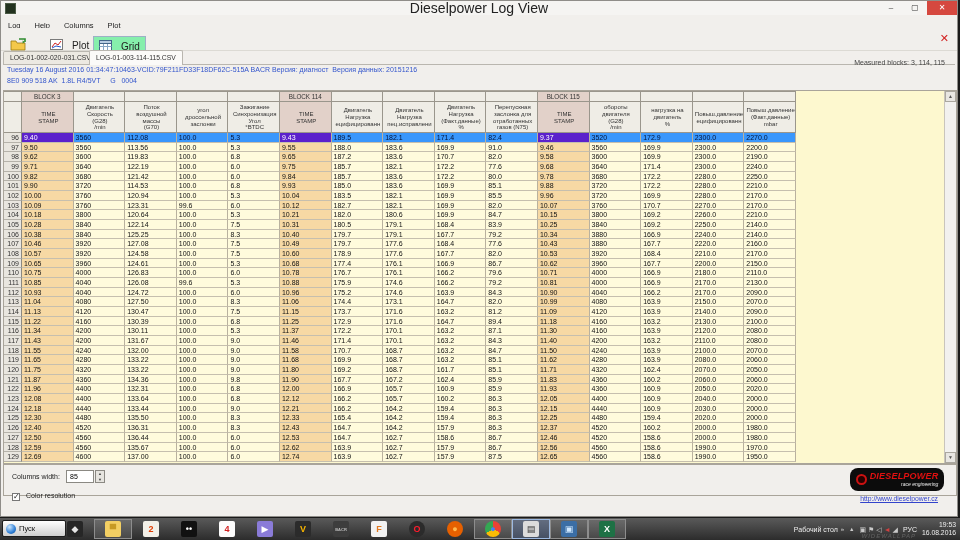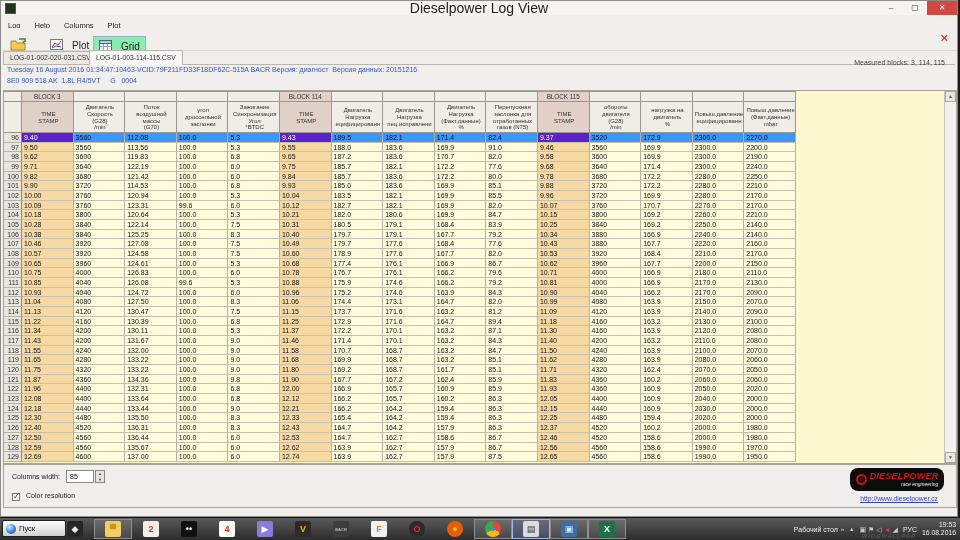--- a/index.html
+++ b/index.html
@@ -46,21 +46,21 @@
   .row{height:9.68px;}
   .row .d{background:#fffbdc;}
   .row .ts{background:#f7d9a4;}
   .row.sel .d{background:#3a97fc;color:#00133a;}
   .row.sel .ts{background:#5b21cc;color:#fff;}
   
   .vscroll{position:absolute;right:0;top:0;width:11px;height:372px;background:#f2f1ef;border-left:1px solid #c9c5bc;}
   .sarrow{position:absolute;left:0;width:11px;height:11px;background:#e8e6e2;border:1px solid #aaa79f;box-sizing:border-box;
           font-size:5px;line-height:9px;text-align:center;color:#555;}
   
-  .footer{position:absolute;left:2px;top:463px;width:954px;height:44px;background:#f1efec;border:1px solid #a9a49a;box-sizing:border-box;}
+  .footer{position:absolute;left:2px;top:463px;width:954px;height:32px;background:#f1efec;border:1px solid #a9a49a;box-sizing:border-box;}
   .cw-label{position:absolute;left:8px;top:8px;font-size:7px;color:#222;}
   .spinner{position:absolute;left:62px;top:5px;width:28px;height:13px;background:#fff;border:1px solid #8b8983;font-size:7px;line-height:12px;padding-left:3px;box-sizing:border-box;}
   .spinbtns{position:absolute;left:91px;top:5px;width:10px;height:13px;border:1px solid #8b8983;background:#e6e4df;box-sizing:border-box;font-size:4px;line-height:5.5px;text-align:center;color:#444;}
   .checkbox{position:absolute;left:8px;top:28px;width:8px;height:8px;background:#fff;border:1px solid #777;box-sizing:border-box;}
   .checkbox.checked::after{content:"✓";position:absolute;left:0px;top:-2px;font-size:8px;color:#222;}
   .cb-label{position:absolute;left:22px;top:27px;font-size:7px;color:#222;}
   .logo{position:absolute;right:12px;top:3px;width:94px;height:23px;background:#0c0c0c;border-radius:8px;
         display:flex;align-items:center;justify-content:center;gap:3px;}
   .turbo{width:11px;height:11px;border-radius:50%;border:2px solid #cc1111;box-sizing:border-box;background:#2a0000;}
   .logo-text{display:flex;flex-direction:column;align-items:flex-end;}

